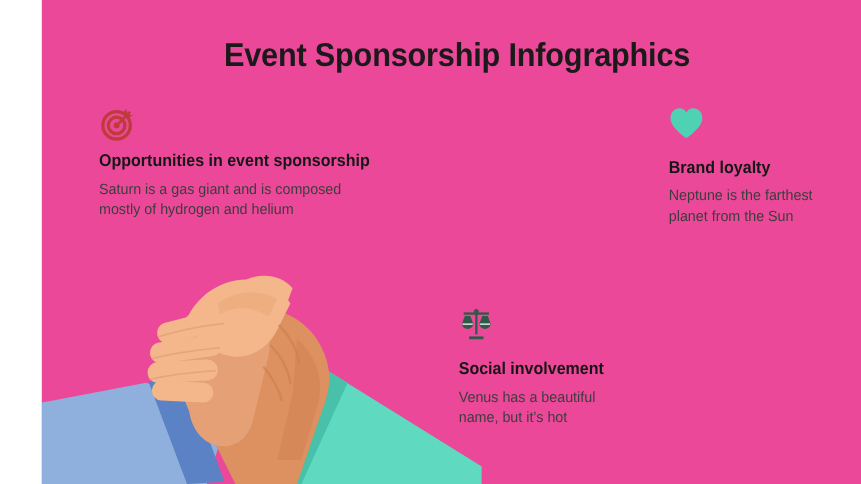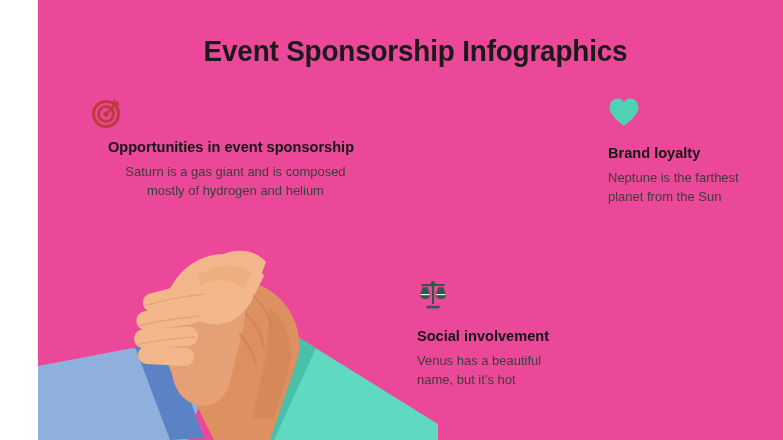--- a/index.html
+++ b/index.html
@@ -61,21 +61,21 @@
     font-weight: normal;
     font-size: 13.4px;
     line-height: 19px;
     color: #3d3d3d;
     transform: scaleX(0.97);
     transform-origin: left center;
   }
   .feature-body span { display: block; white-space: nowrap; }
 
   
-  #feature-opportunities { left: 52px;  top: 95px;  width: 300px; text-align: center; }
+  #feature-opportunities { left: 52px;  top: 95px;  width: 300px; }
   #feature-visibility    { left: 379px; top: 99px;  width: 190px; }
   #feature-loyalty       { left: 570px; top: 97px;  width: 195px; }
   #feature-social        { left: 379px; top: 280px; width: 190px; }
   #feature-showcase      { left: 570px; top: 266px; width: 195px; }
 
   #feature-visibility .feature-icon,
   #feature-loyalty .feature-icon,
   #feature-social .feature-icon,
   #feature-showcase .feature-icon { margin-bottom: 12px; }
 

